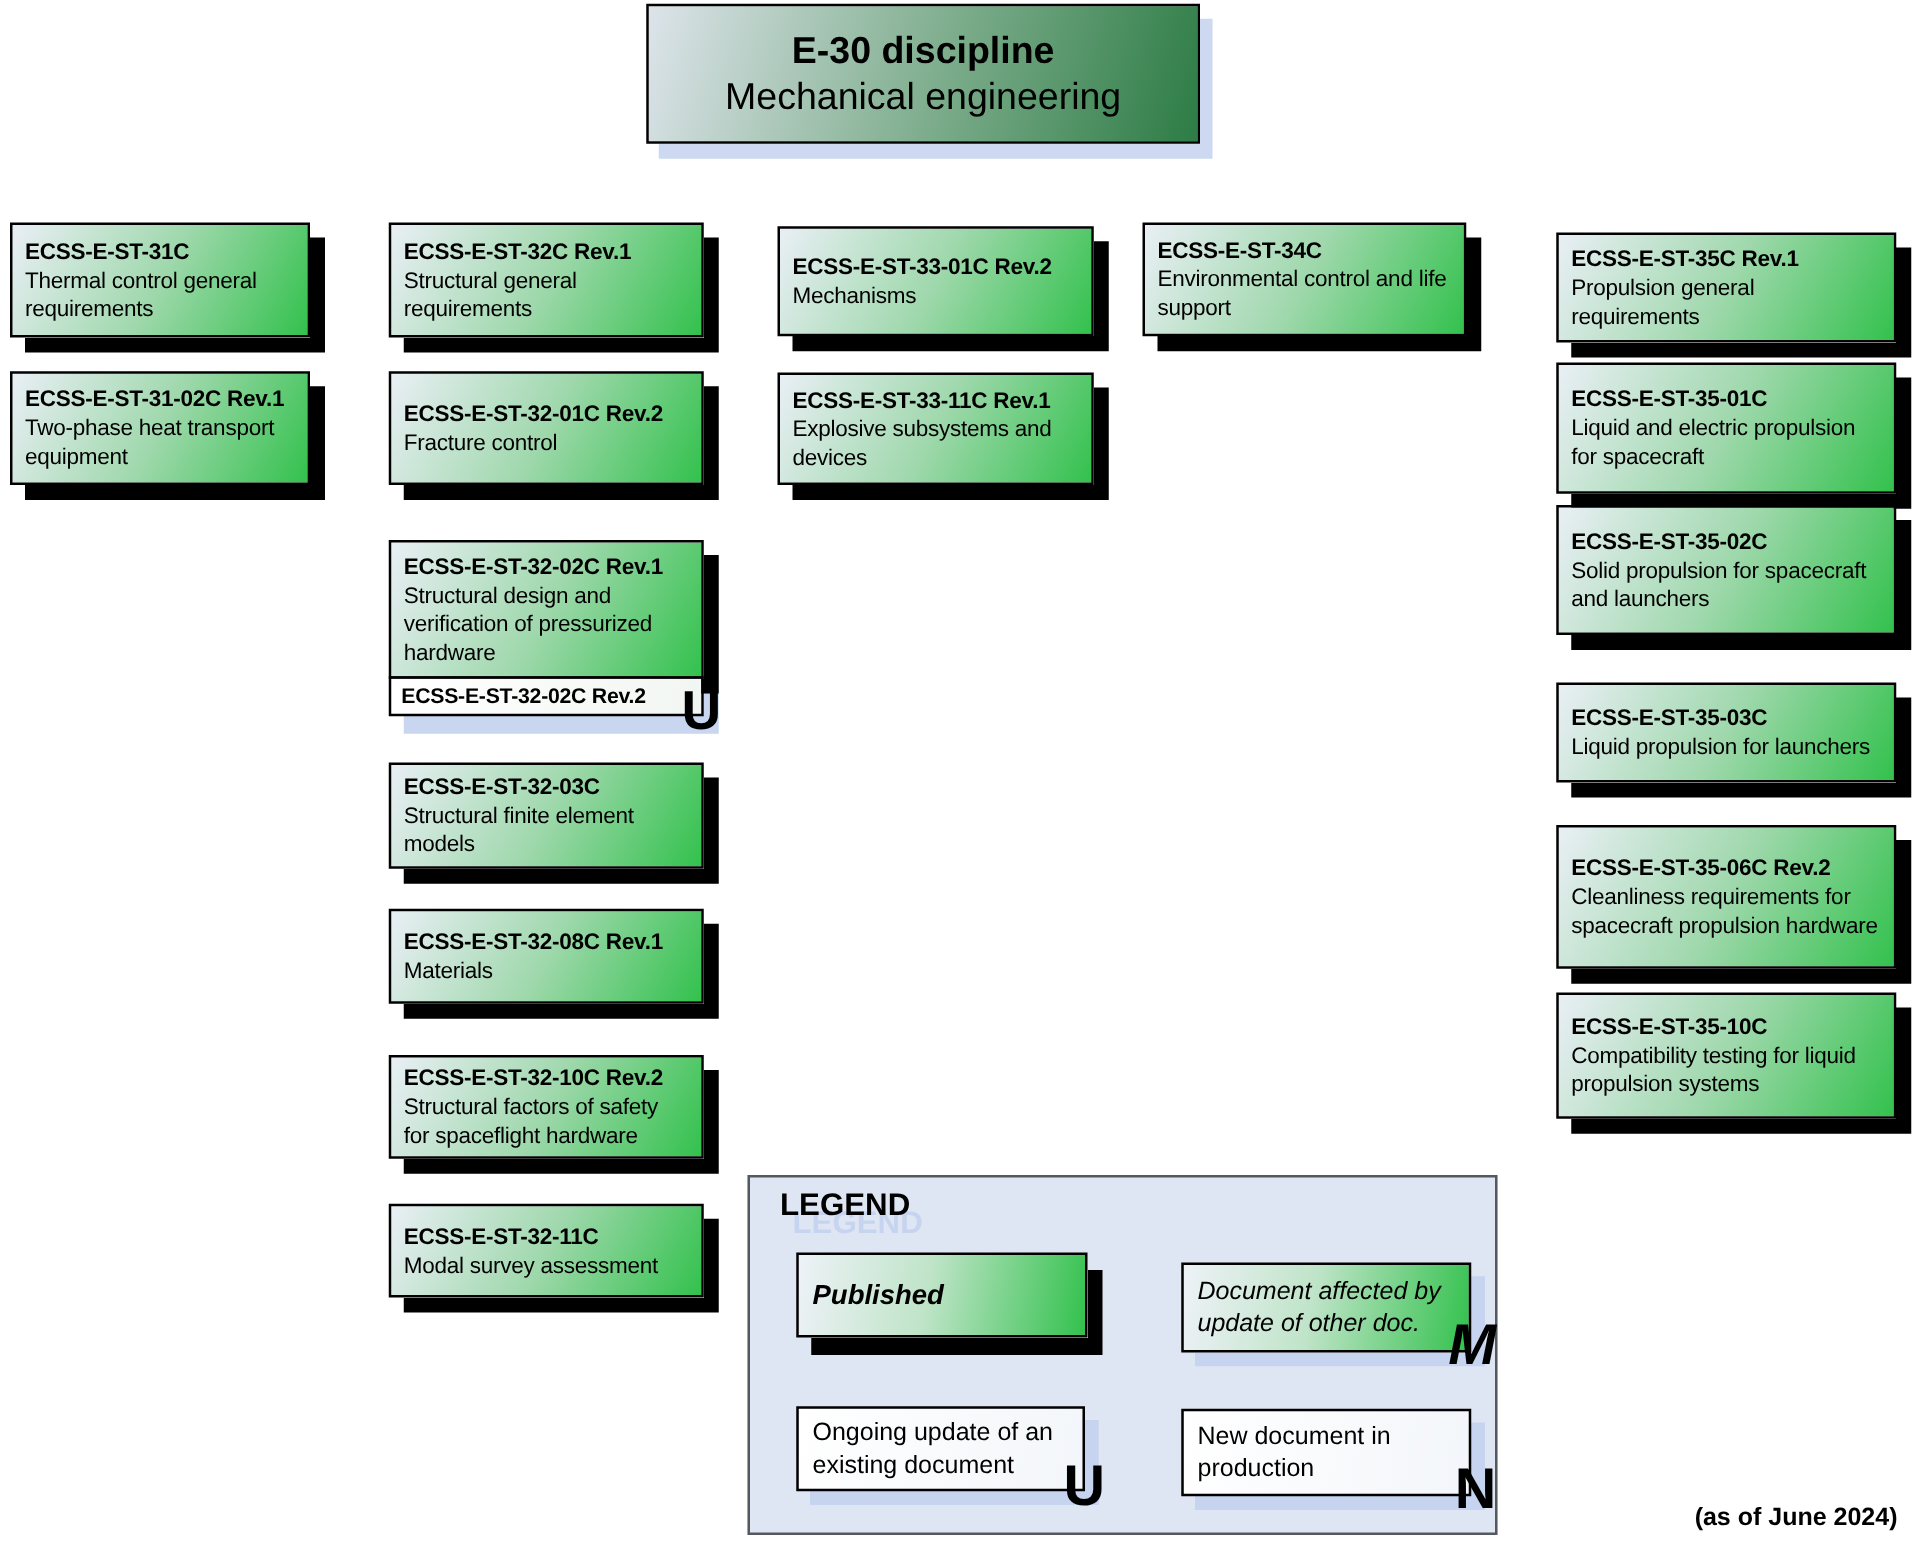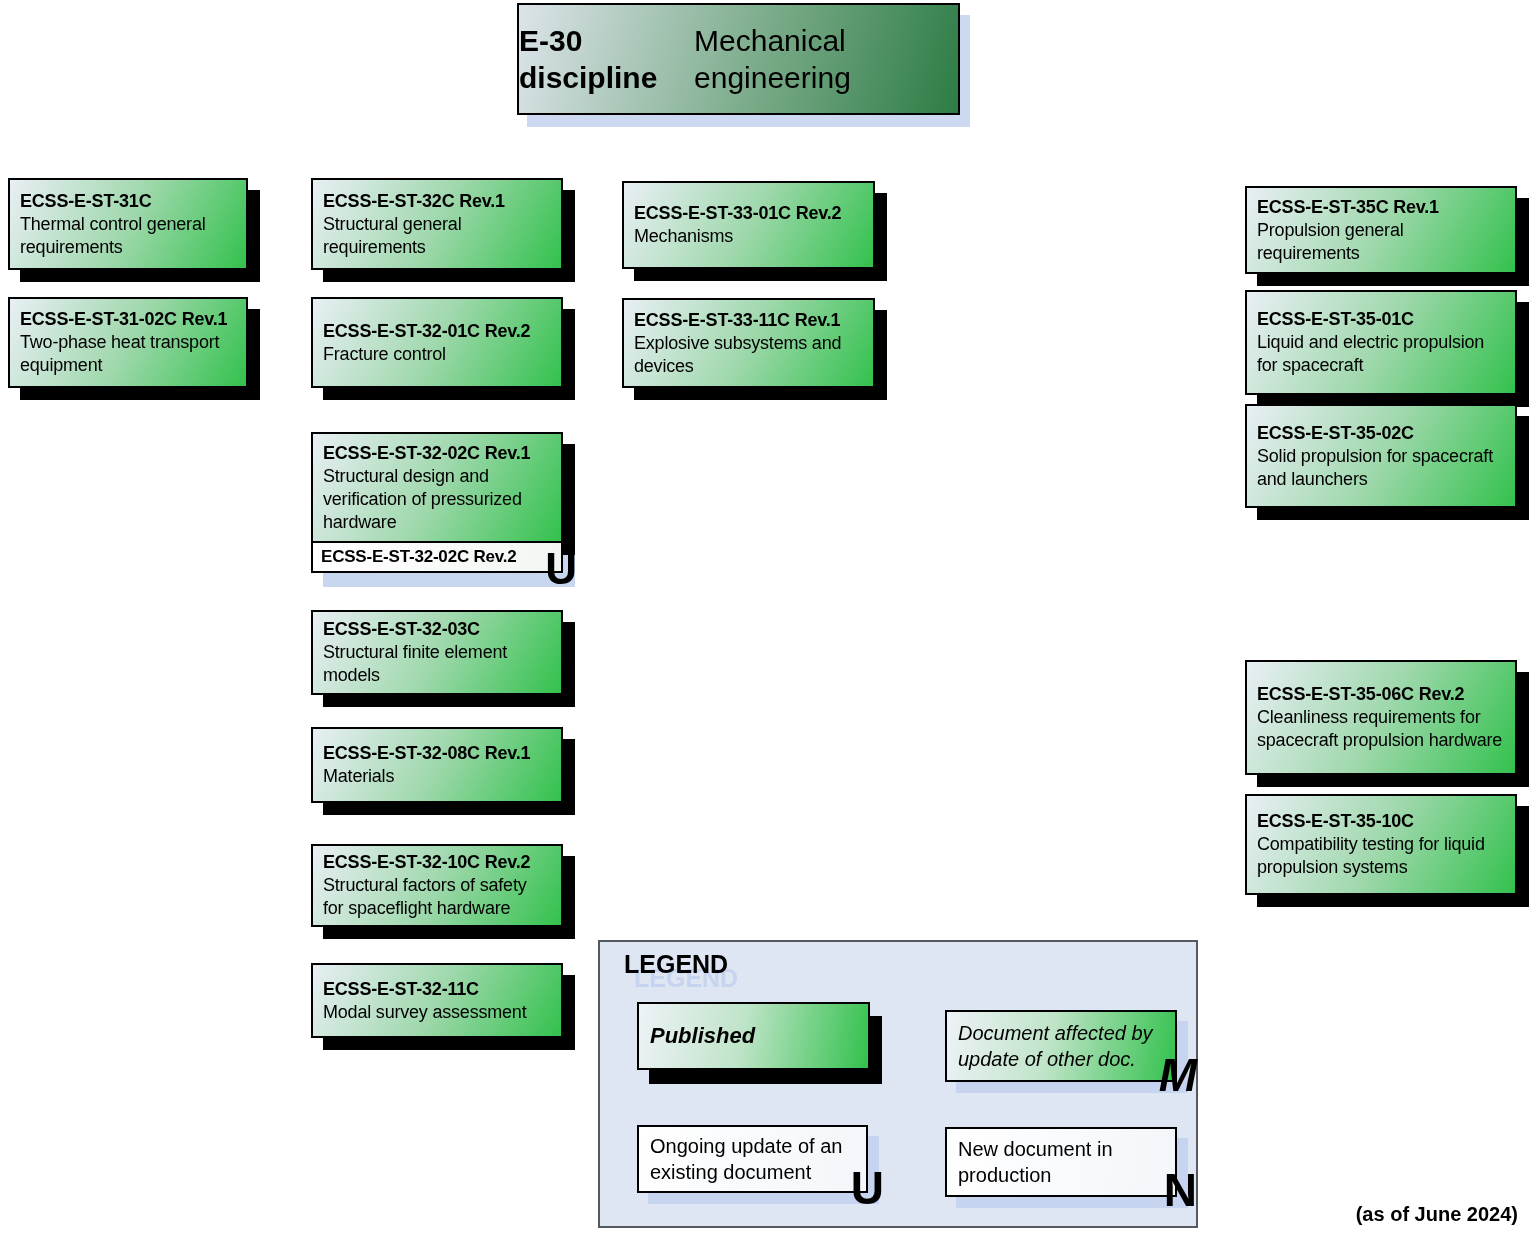--- a/index.html
+++ b/index.html
@@ -6,21 +6,21 @@
   #canvas{
     position:relative;width:1536px;height:1247px;background:#ffffff;
     font-family:"Liberation Sans",sans-serif;color:#000;overflow:hidden;
   }
   
   .title-box{
     position:absolute;left:517px;top:3px;width:443px;height:112px;
     border:2px solid #000;box-sizing:border-box;
     background:linear-gradient(105deg,#dde4ea 0%,#7fae8e 52%,#2d7c45 100%);
     box-shadow:10px 12px 0 #ccd9f0;
-    display:flex;flex-direction:row;justify-content:center;align-items:center;
+    display:flex;flex-direction:column;justify-content:center;align-items:center;
   }
   .title-box .t1{font-size:30px;font-weight:bold;line-height:37px;}
   .title-box .t2{font-size:30px;line-height:37px;}
   
   .docbox{
     position:absolute;border:2px solid #000;box-sizing:border-box;
     background:linear-gradient(118deg,#e9eff5 0%,#9fd8ac 50%,#33c14d 100%);
     box-shadow:12px 12px 0 #000;
     display:flex;flex-direction:column;justify-content:center;
     padding:3px 10px;
@@ -116,32 +116,40 @@
 
   <div class="docbox" style="left:622px;top:181px;width:253px;height:88px">
     <div class="code">ECSS-E-ST-33-01C Rev.2</div>
     <div class="desc">Mechanisms</div>
   </div>
   <div class="docbox" style="left:622px;top:298px;width:253px;height:90px">
     <div class="code">ECSS-E-ST-33-11C Rev.1</div>
     <div class="desc">Explosive subsystems and devices</div>
   </div>
 
+  <div class="docbox" style="left:914px;top:178px;width:259px;height:91px">
+    <div class="code">ECSS-E-ST-34C</div>
+    <div class="desc">Environmental control and life support</div>
+  </div>
 
   <div class="docbox" style="left:1245px;top:186px;width:272px;height:88px">
     <div class="code">ECSS-E-ST-35C Rev.1</div>
     <div class="desc">Propulsion general requirements</div>
   </div>
   <div class="docbox" style="left:1245px;top:290px;width:272px;height:105px">
     <div class="code">ECSS-E-ST-35-01C</div>
     <div class="desc">Liquid and electric propulsion for spacecraft</div>
   </div>
   <div class="docbox" style="left:1245px;top:404px;width:272px;height:104px">
     <div class="code">ECSS-E-ST-35-02C</div>
     <div class="desc">Solid propulsion for spacecraft and launchers</div>
+  </div>
+  <div class="docbox" style="left:1245px;top:546px;width:272px;height:80px">
+    <div class="code">ECSS-E-ST-35-03C</div>
+    <div class="desc">Liquid propulsion for launchers</div>
   </div>
   <div class="docbox" style="left:1245px;top:660px;width:272px;height:115px">
     <div class="code">ECSS-E-ST-35-06C Rev.2</div>
     <div class="desc">Cleanliness requirements for spacecraft propulsion hardware</div>
   </div>
   <div class="docbox" style="left:1245px;top:794px;width:272px;height:101px">
     <div class="code">ECSS-E-ST-35-10C</div>
     <div class="desc">Compatibility testing for liquid propulsion systems</div>
   </div>
 

